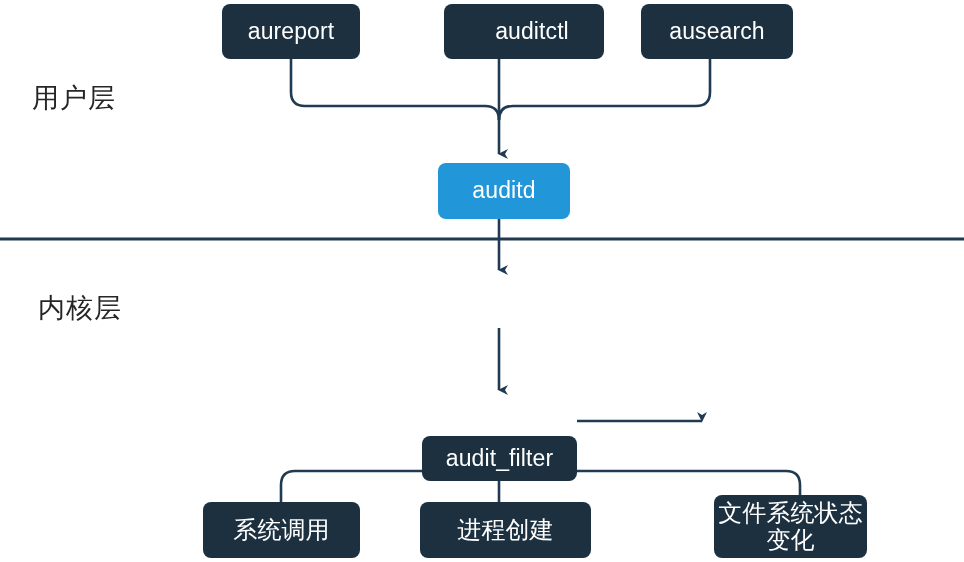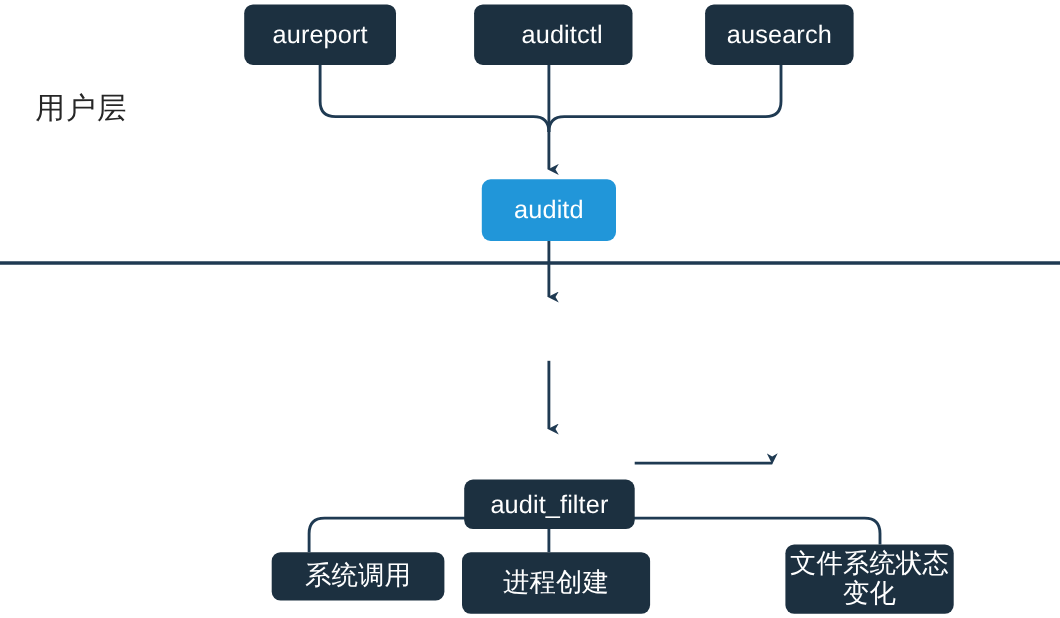--- a/index.html
+++ b/index.html
@@ -86,33 +86,34 @@
     <path d="M577,421 L702,421" fill="none" stroke="#1f3a52" stroke-width="2.6" marker-end="url(#arrow-right)"></path>
 
     <path d="M281,502 L281,485 Q281,471 295,471 L485,471 Q499,471 499,457" fill="none" stroke="#1f3a52" stroke-width="2.6"></path>
 
     <path d="M800,495 L800,485 Q800,471 786,471 L513,471 Q499,471 499,457" fill="none" stroke="#1f3a52" stroke-width="2.6"></path>
 
     <path d="M499,502 L499,453" fill="none" stroke="#1f3a52" stroke-width="2.6" marker-end="url(#arrow-up)"></path>
   </svg>
 
   <div class="layer-label" style="left:32px; top:80px;">用户层</div>
+  <div class="layer-label" style="left:38px; top:290px;">内核层</div>
 
   <div class="node-box node-dark node-label-en" style="left:222px; top:4px; width:138px; height:55px;">aureport</div>
 
-  <div class="node-box node-dark node-label-en" style="left:431px; top:4px; width:144px; height:55px;padding-left:16px;">auditctl</div>
+  <div class="node-box node-dark node-label-en" style="left:444px; top:4px; width:160px; height:55px;padding-left:16px;">auditctl</div>
 
-  <div class="node-box node-dark node-label-en" style="left:641px; top:4px; width:135px; height:55px;">ausearch</div>
+  <div class="node-box node-dark node-label-en" style="left:641px; top:4px; width:152px; height:55px;">ausearch</div>
 
-  <div class="node-box node-accent node-label-en" style="left:438px; top:163px; width:122px; height:56px;">auditd</div>
+  <div class="node-box node-accent node-label-en" style="left:438px; top:163px; width:132px; height:56px;">auditd</div>
 
 
   <div class="node-box node-dark node-label-en" style="left:422px; top:399px; width:155px; height:45px;margin-top:37px;">audit_filter</div>
 
 
-  <div class="node-box node-dark node-label-cn" style="left:203px; top:502px; width:157px; height:44px;margin-left:44px;">系统调用</div>
+  <div class="node-box node-dark node-label-cn" style="left:203px; top:502px; width:157px; height:56px;">系统调用</div>
 
   <div class="node-box node-dark node-label-cn" style="left:420px; top:502px; width:171px; height:56px;">进程创建</div>
 
   <div class="node-box node-dark node-label-cn" style="left:714px; top:495px; width:153px; height:63px;">文件系统状态
 变化</div>
 
 </div>
 
 </body></html>

